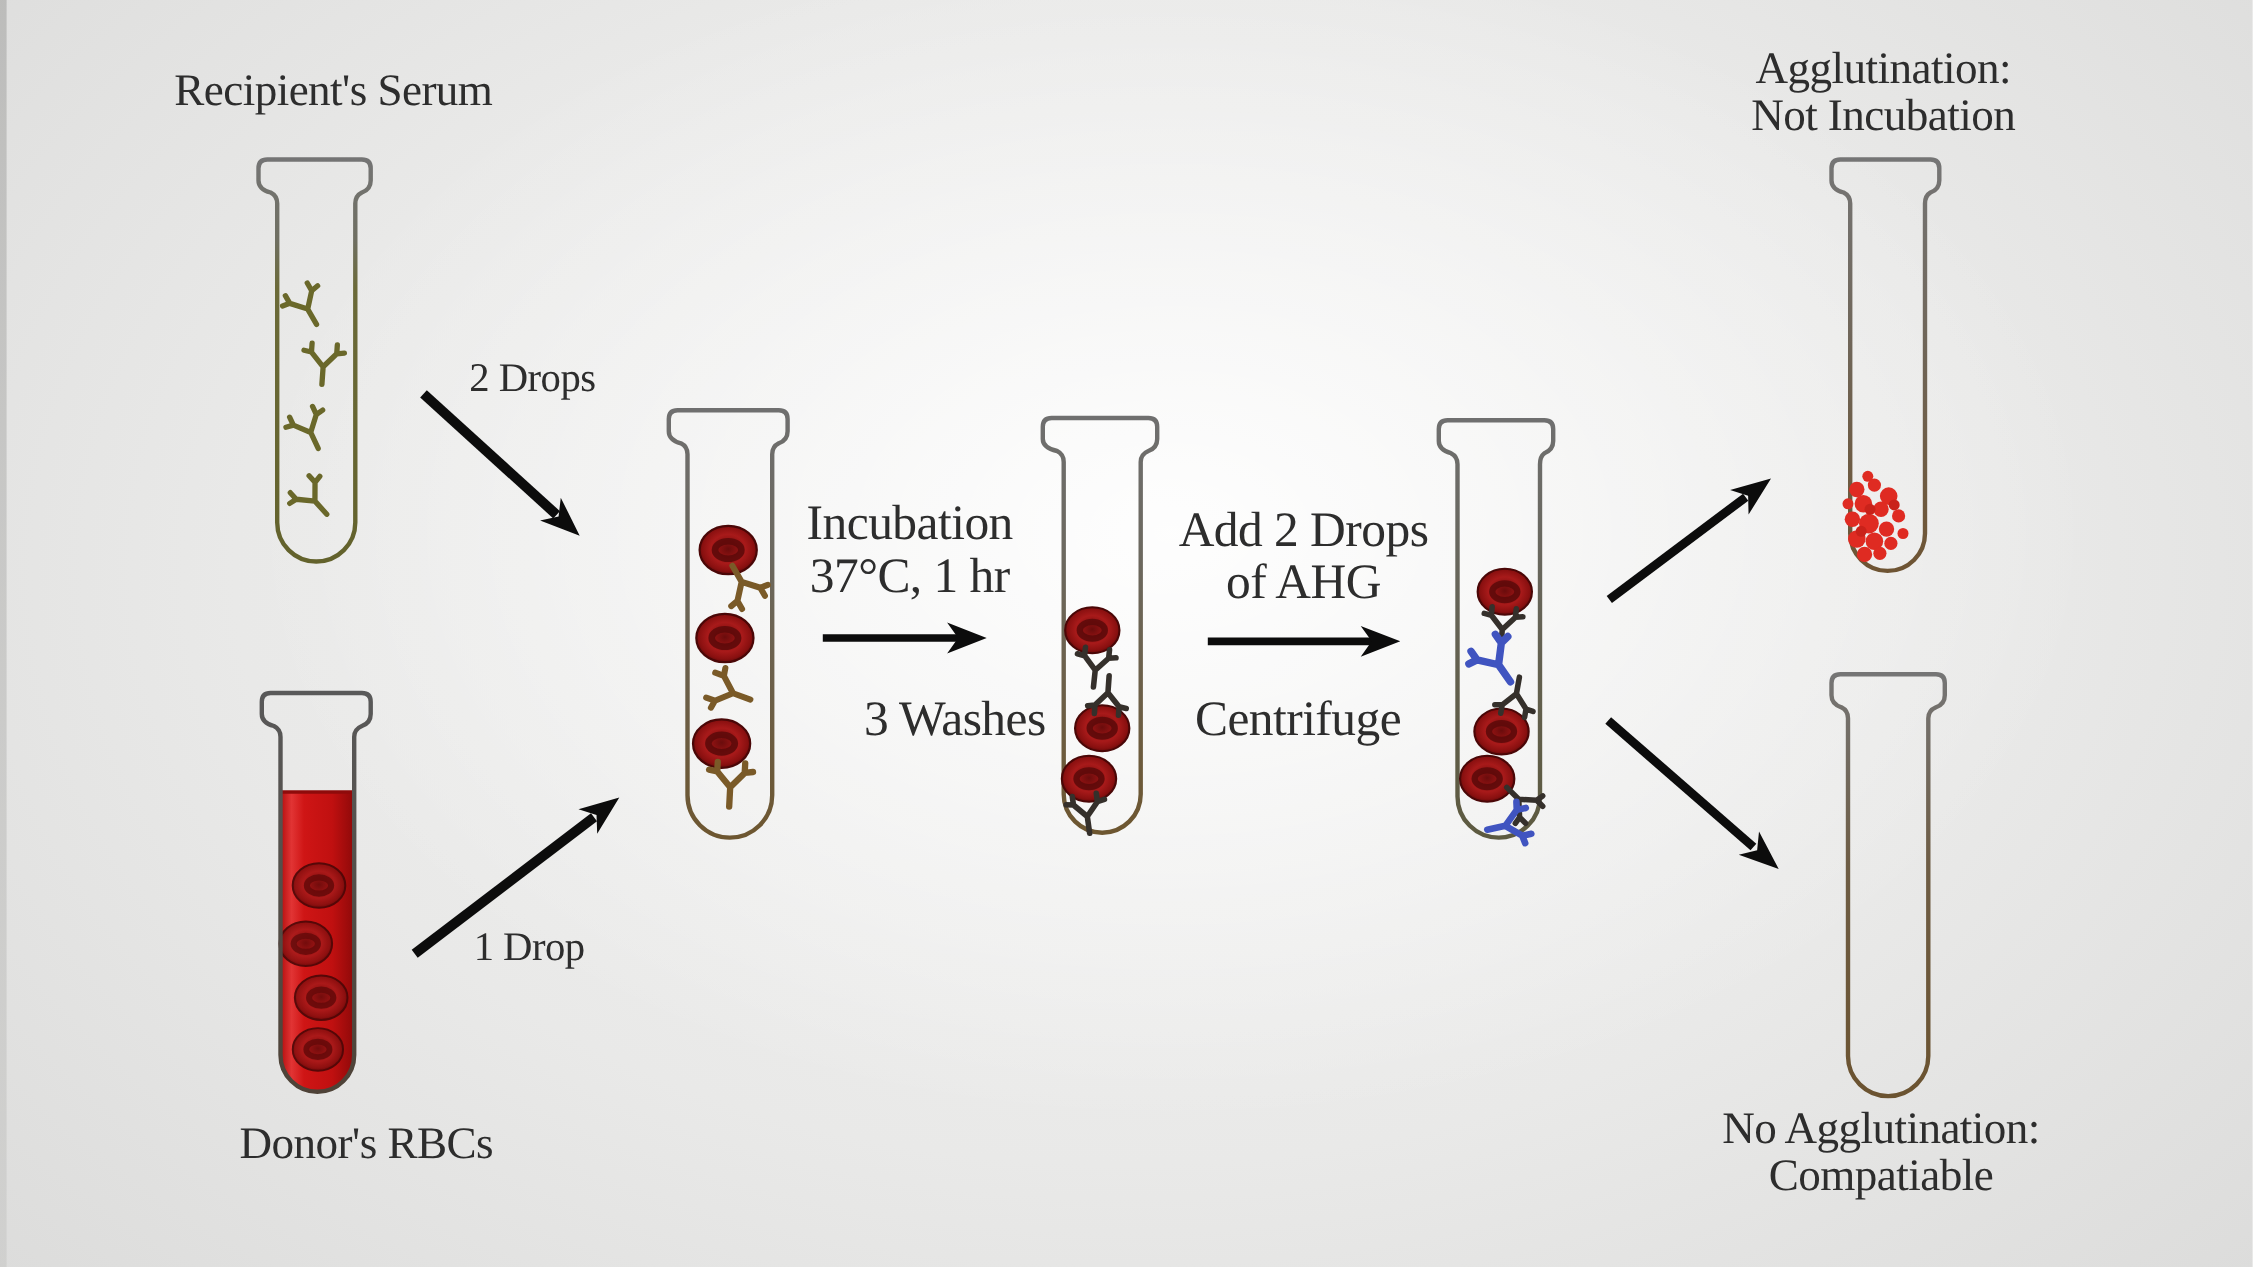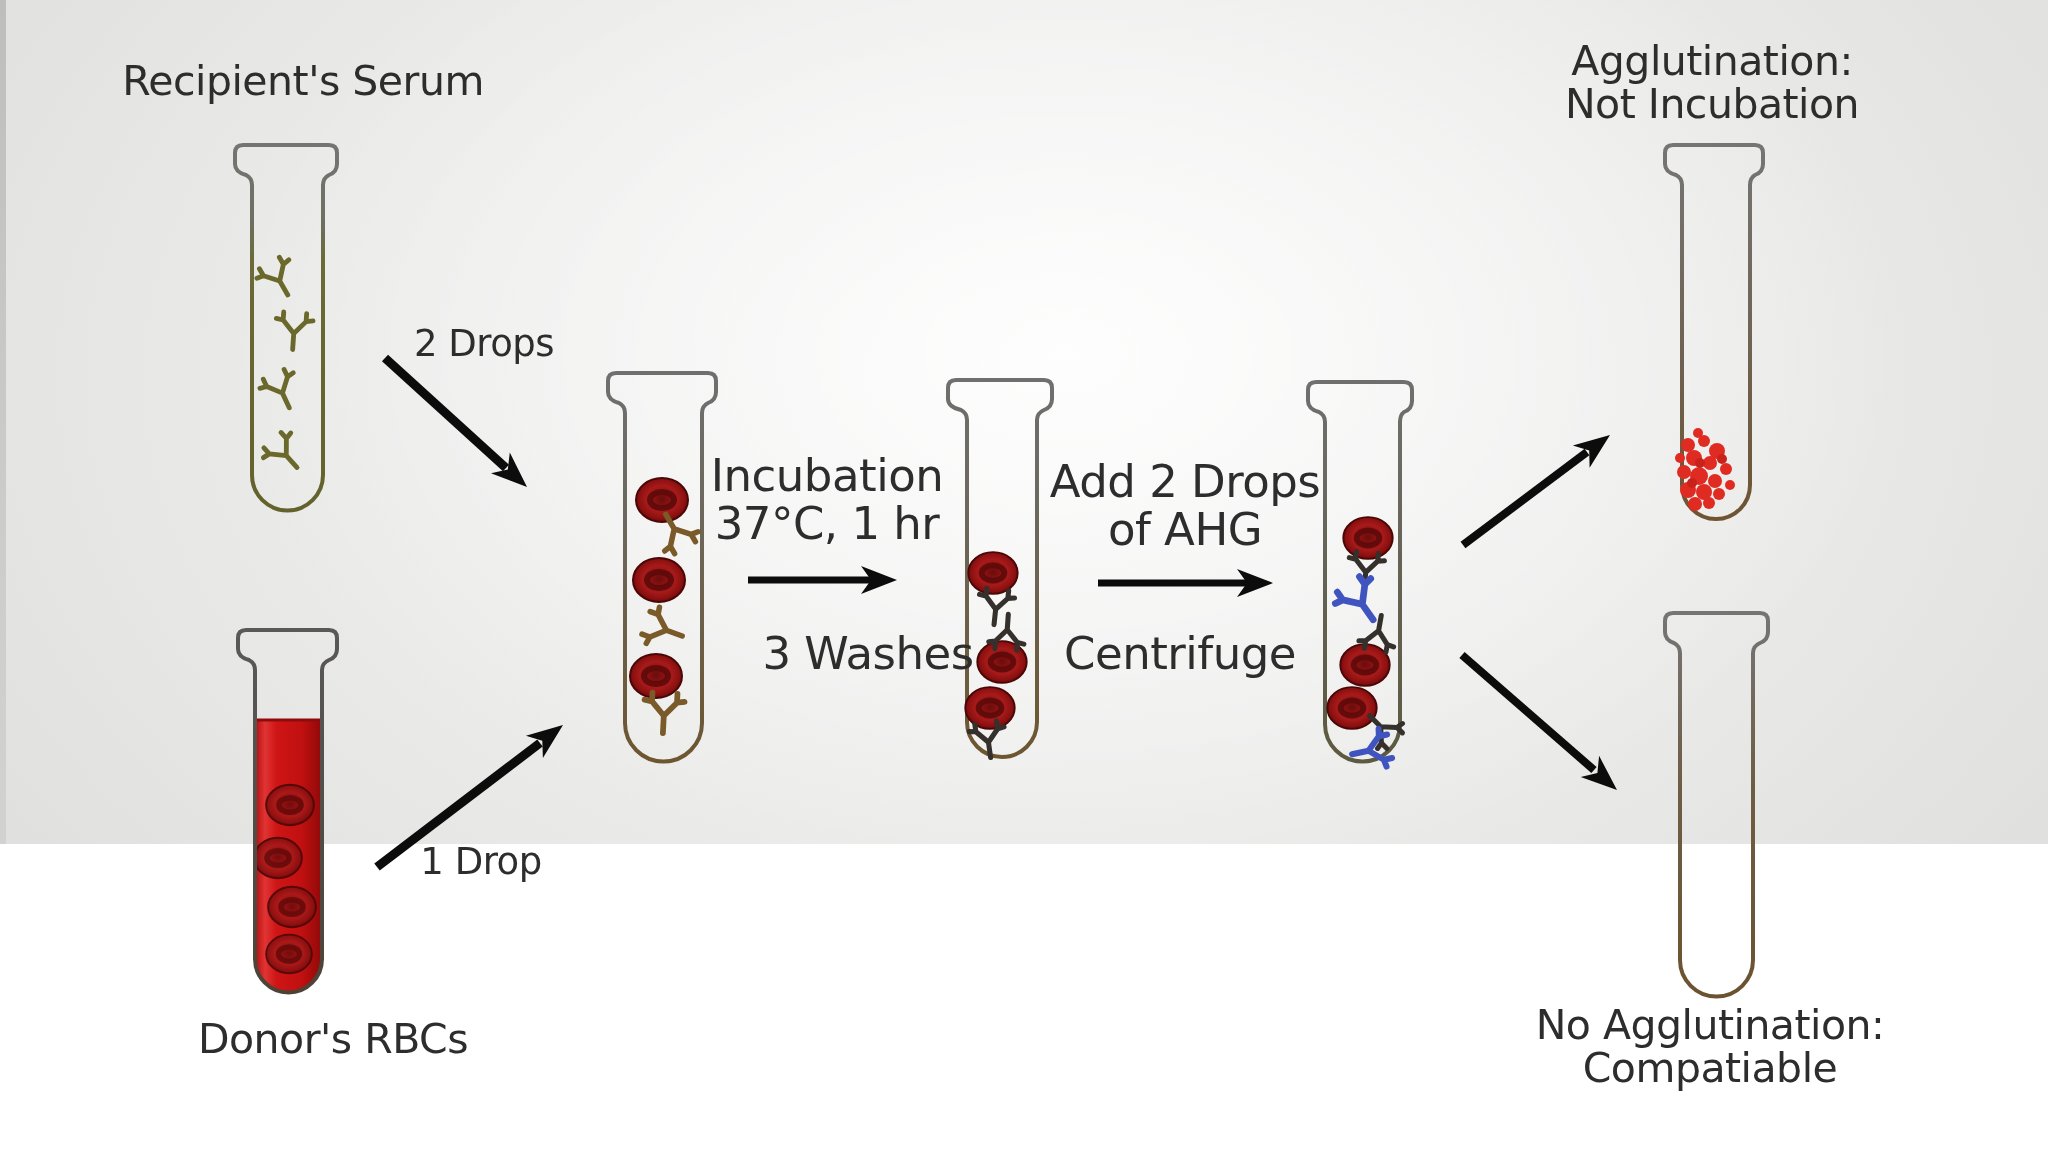--- a/index.html
+++ b/index.html
@@ -1,24 +1,25 @@
 <!DOCTYPE html>
 <html><head>
 <meta charset="utf-8">
 <style>
   html,body{margin:0;padding:0;}
   body{
     width:2048px;height:1152px;overflow:hidden;
     font-family:"DejaVu Sans","Liberation Sans",sans-serif;
   }
   .canvas{
-    position:relative;width:2048px;height:844px;
+    position:relative;width:2048px;height:1152px;
     background:
       radial-gradient(ellipse 1400px 900px at 52% 42%, rgba(255,255,255,0.9) 0%, rgba(255,255,255,0) 60%),
       radial-gradient(ellipse 1800px 1200px at 50% 45%, #f2f2f1 0%, #e9e9e8 45%, #dcdcdb 78%, #cfcfce 100%);
+    font-family: Liberation Serif, serif;
   }
   .canvas::before{
     content:"";position:absolute;left:0;top:0;width:6px;height:100%;
     background:linear-gradient(180deg,#9a9a98,#c4c4c2);opacity:.5;
   }
   svg{position:absolute;left:0;top:0;}
   .lbl{
     position:absolute;transform:translateX(-50%);
     color:#2d2d2d;white-space:nowrap;text-align:center;
     letter-spacing:-0.5px;line-height:1.06;

